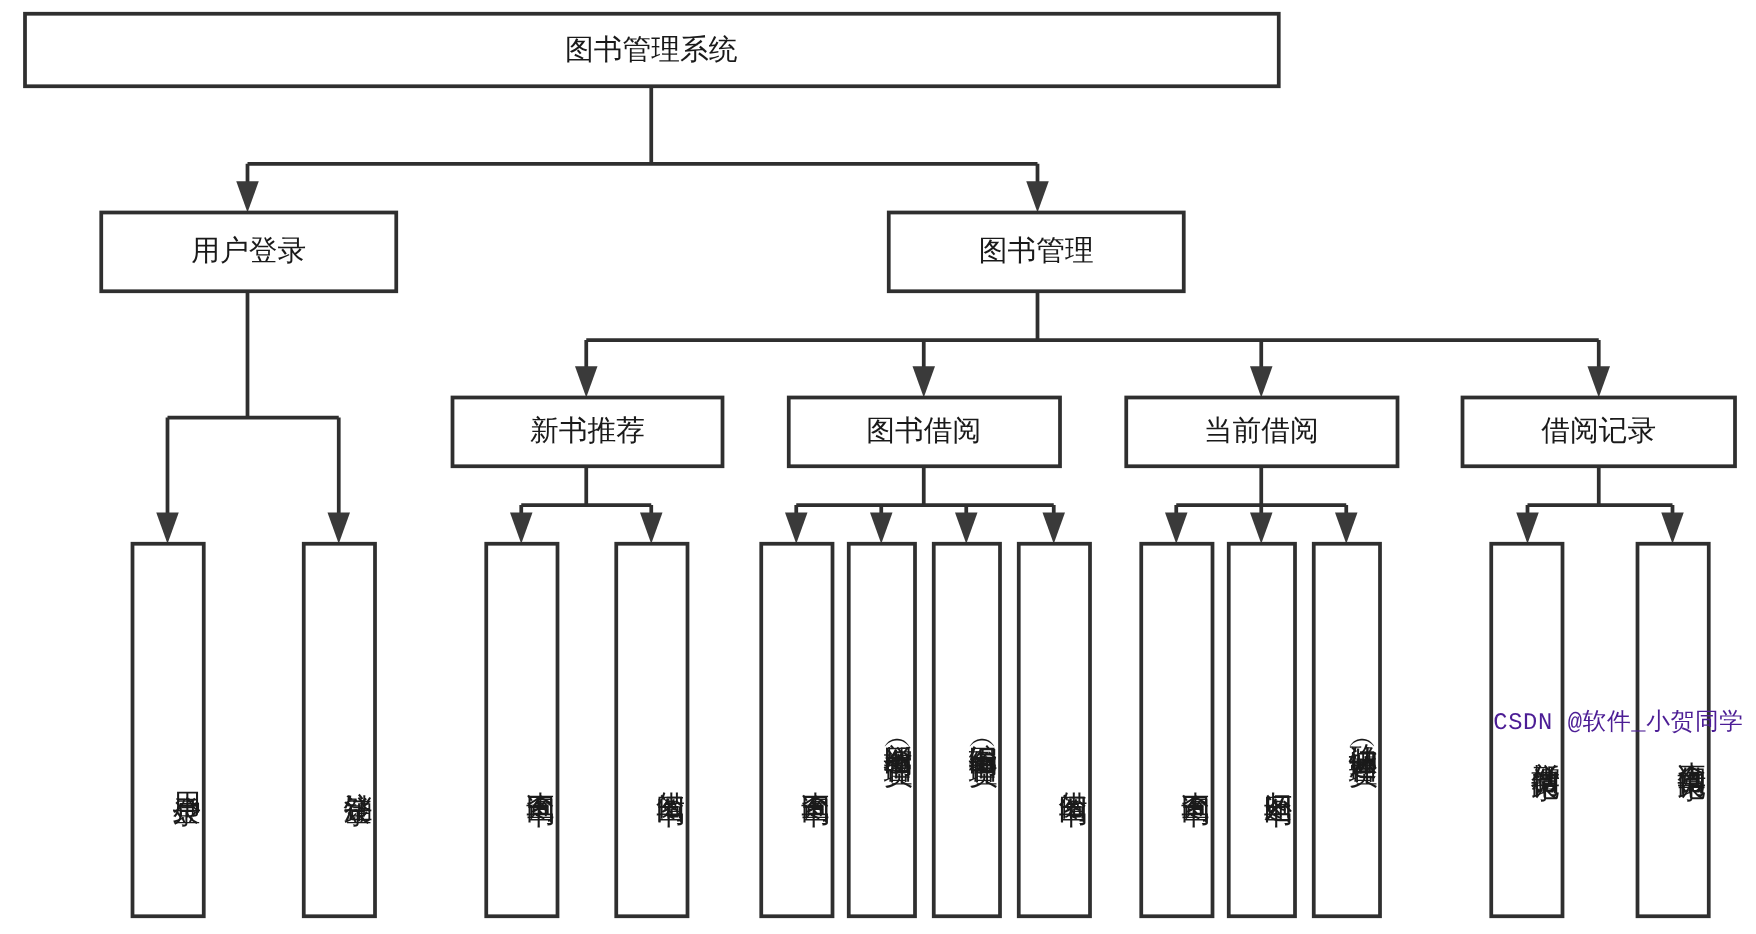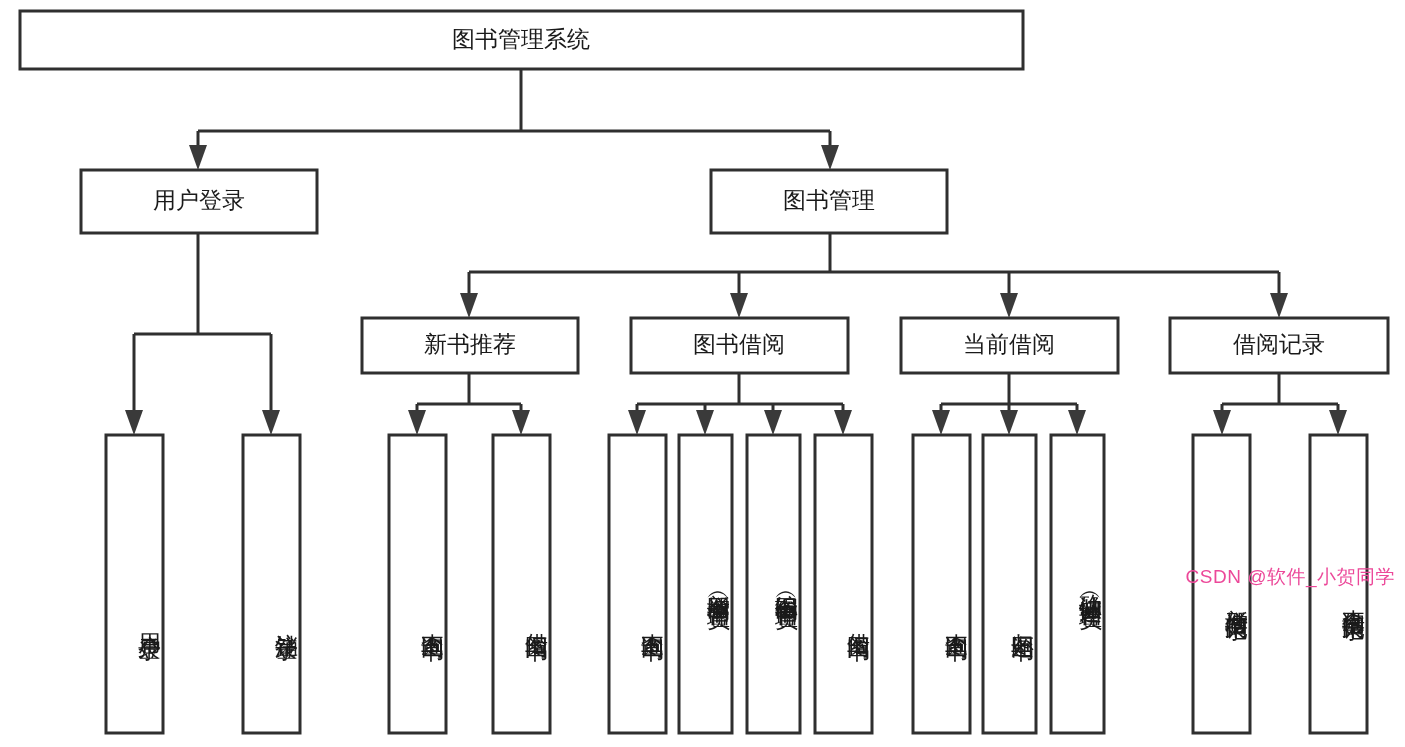--- a/index.html
+++ b/index.html
@@ -61,23 +61,23 @@
     display: flex;
     align-items: flex-start;
     justify-content: center;
     white-space: normal;
     user-select: none;
   }
   .watermark {
     position: absolute;
     right: 10px;
     bottom: 6px;
-    font-family: Liberation Sans, sans-serif;
+    font-family: Liberation Mono, monospace;
     font-size: 19px;
-    color: #ec4899;
+    color: #4c1d95;
     letter-spacing: 0.5px;
     white-space: nowrap;
     pointer-events: none;
   }
 </style>
 </head>
 <body>
 
 <div id="diagram-root">
 

